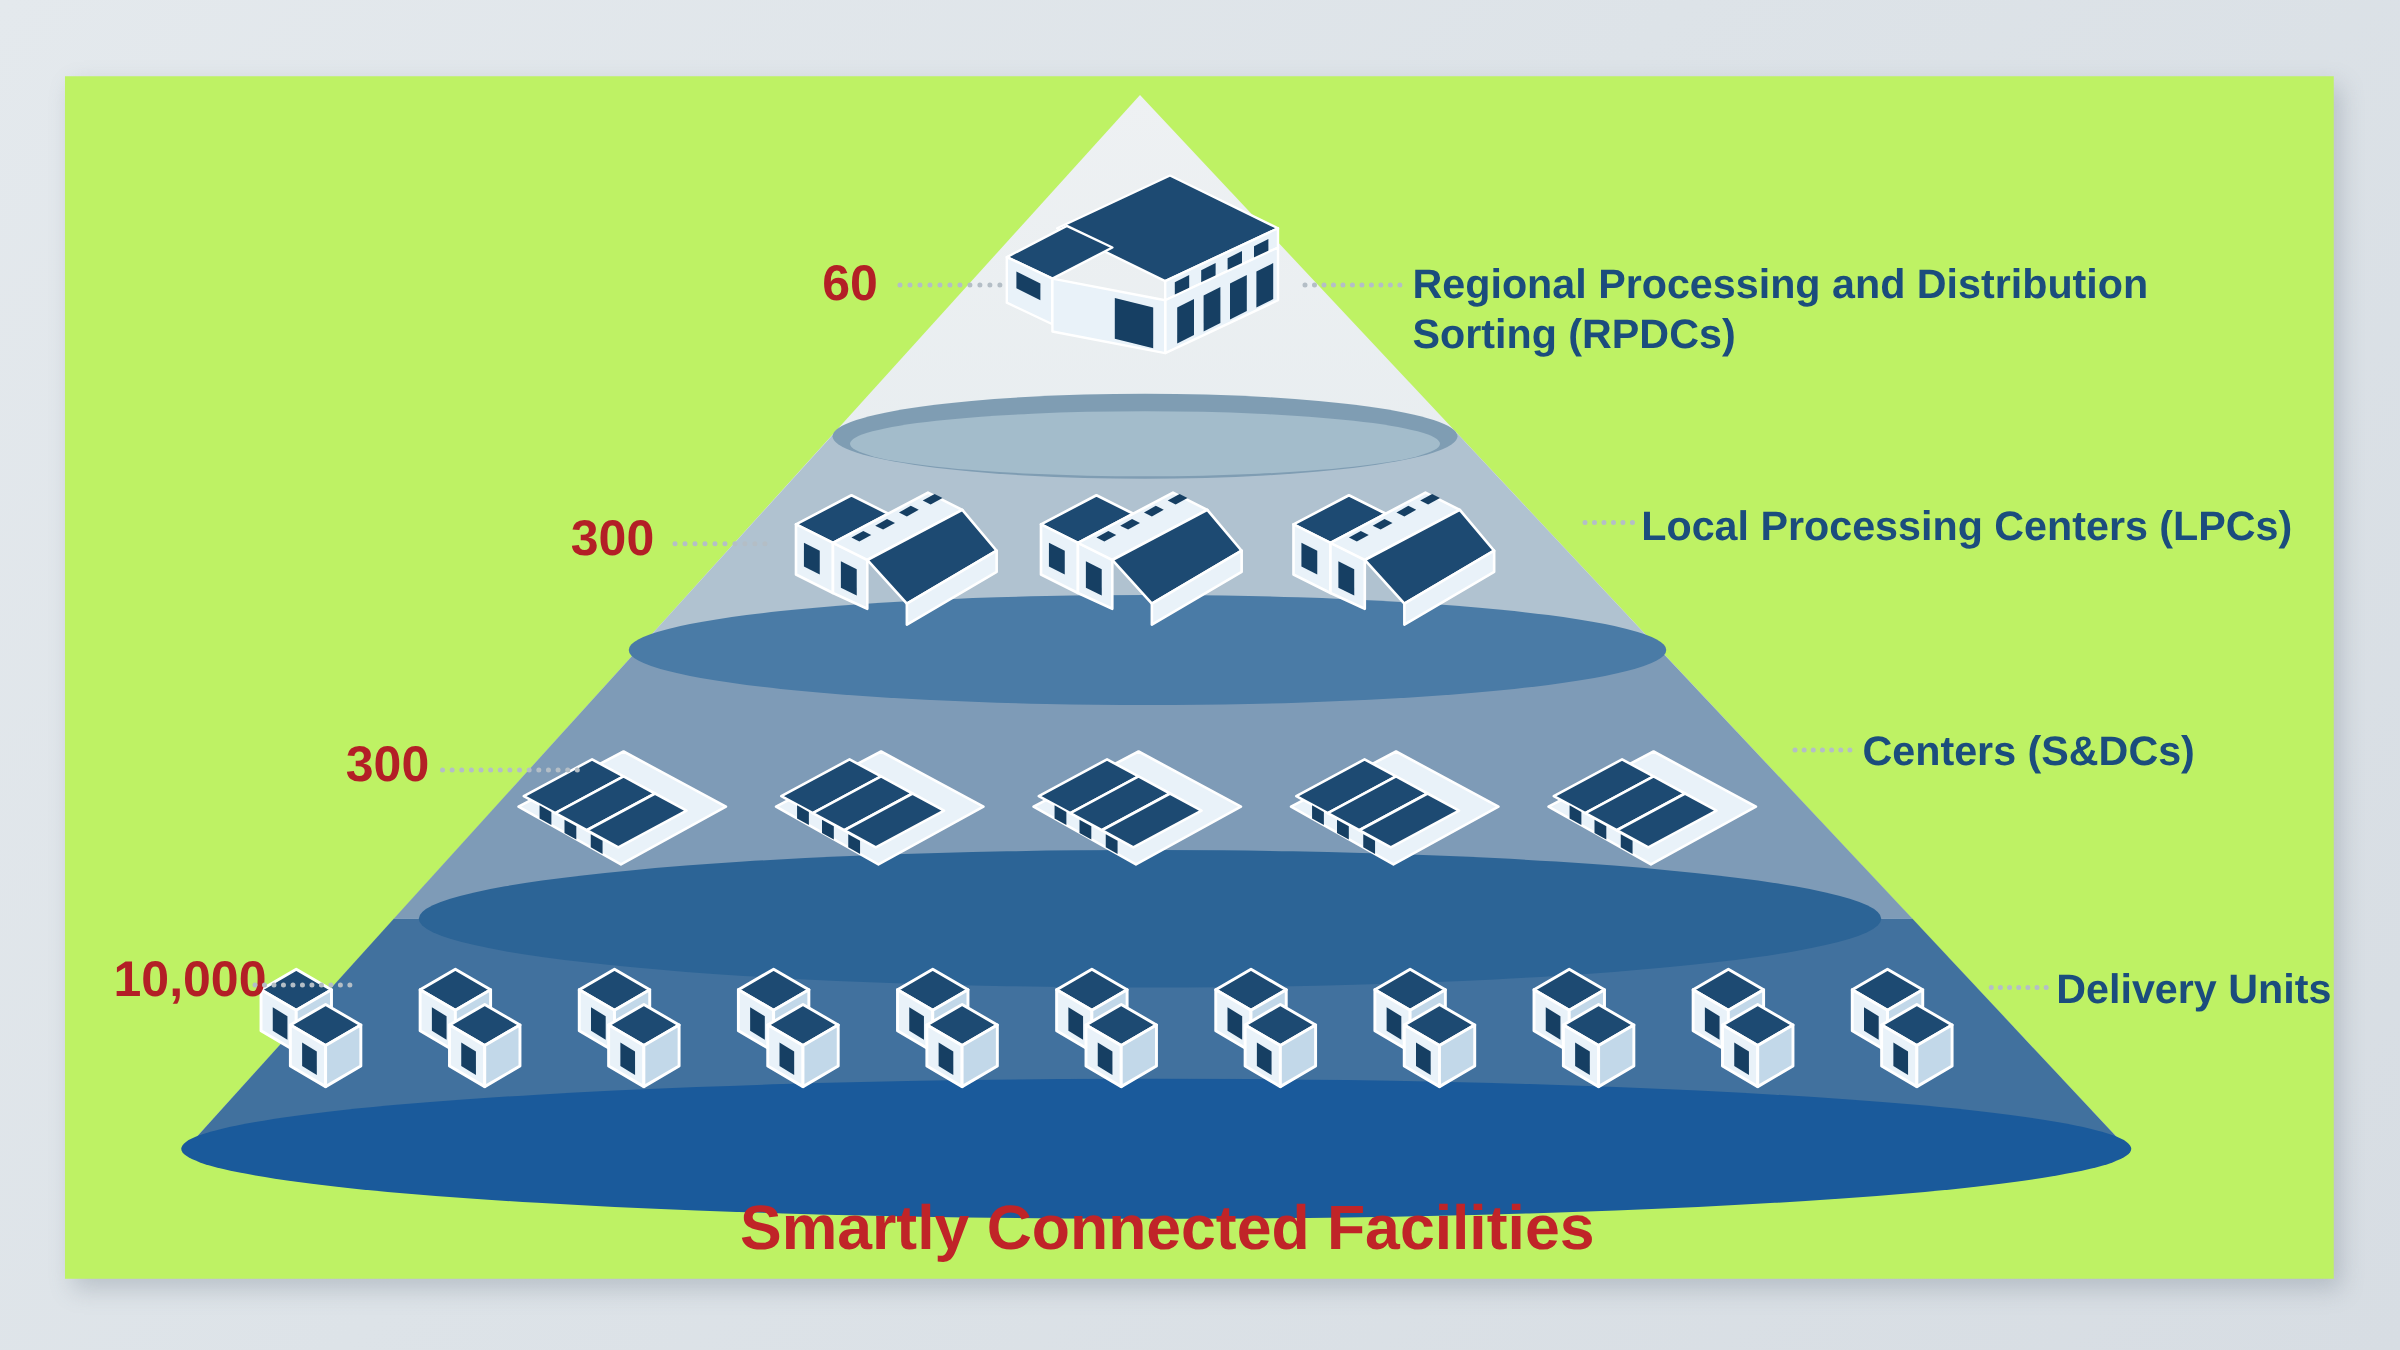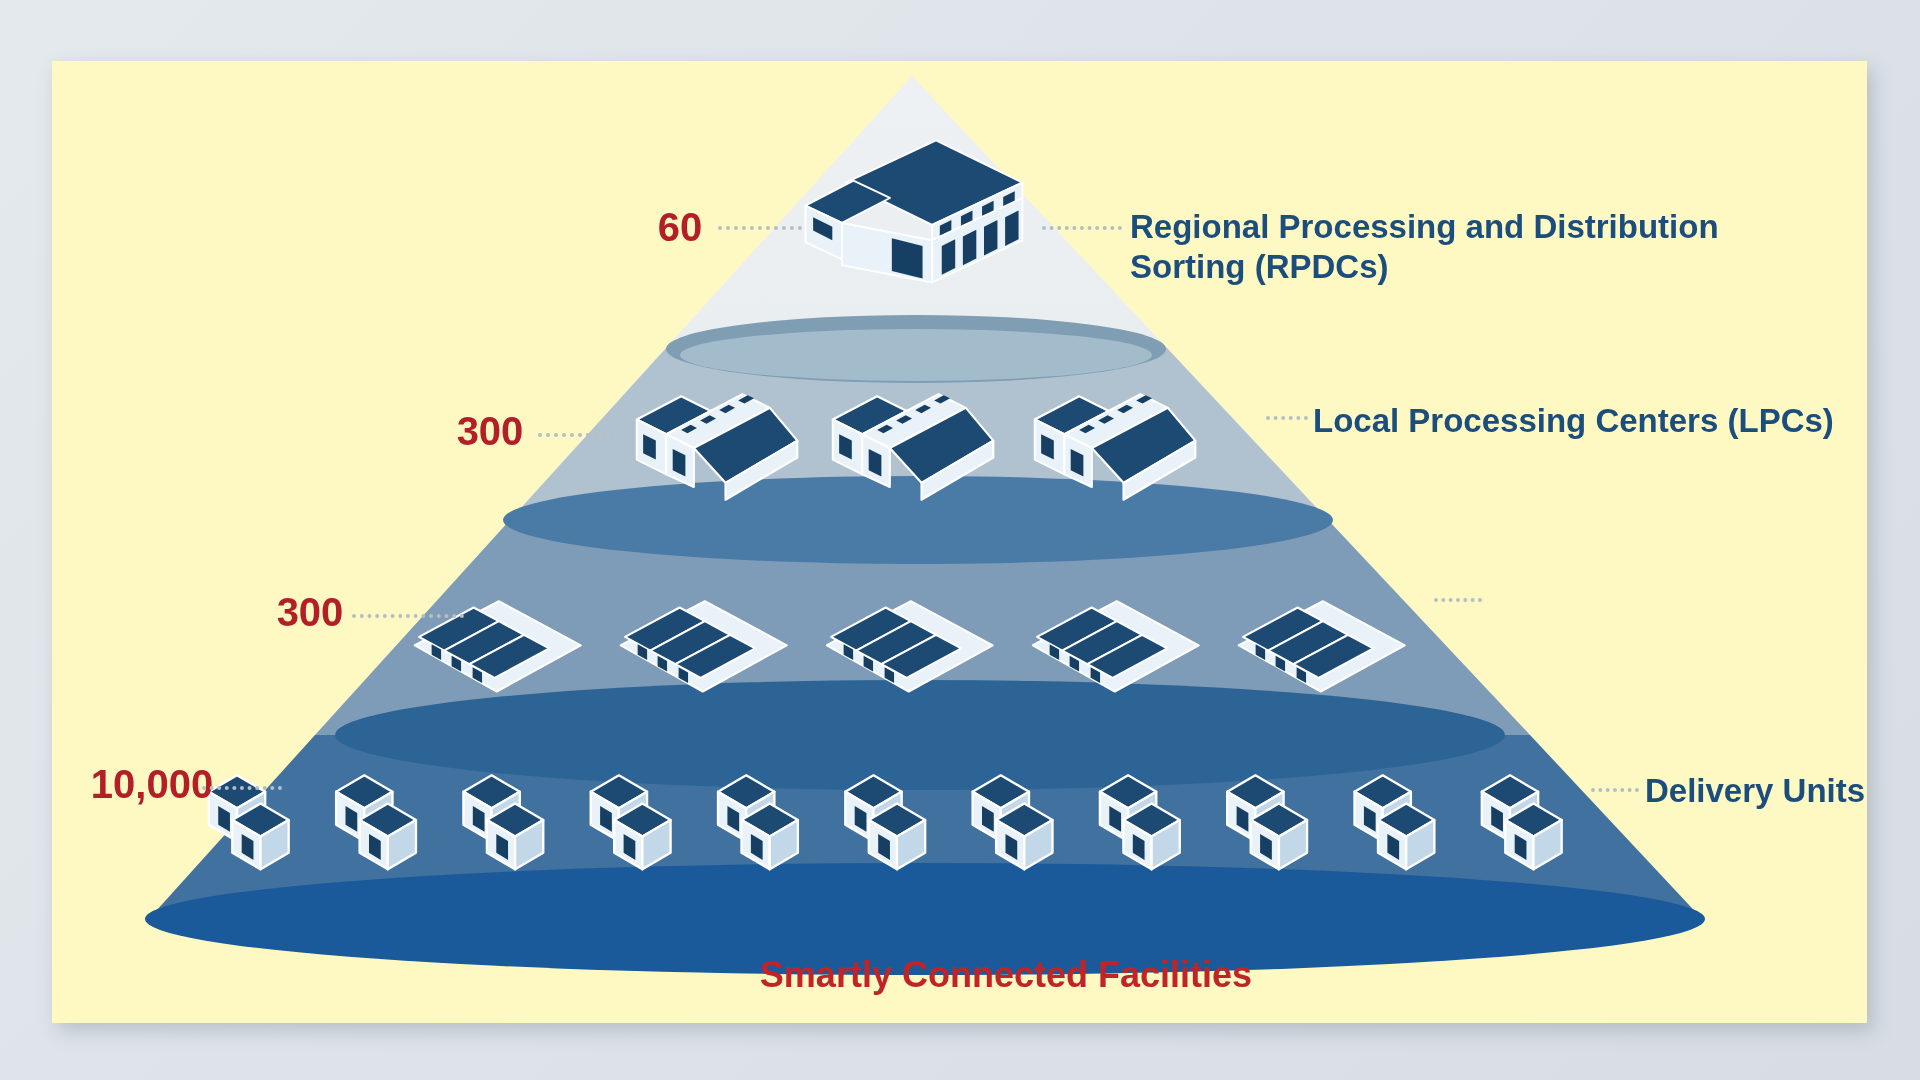--- a/index.html
+++ b/index.html
@@ -3,39 +3,39 @@
 <meta charset="utf-8">
 <style>
   html,body{margin:0;padding:0;}
   body{
     width:1920px;height:1080px;position:relative;overflow:hidden;
     background:linear-gradient(135deg,#e4e9ed 0%,#dde3e8 45%,#d7dde3 100%);
     font-family:"Liberation Sans",sans-serif;
   }
   .panel{
     position:absolute;left:52px;top:61px;width:1815px;height:962px;
-    background:#fef9c3;box-shadow:6px 8px 18px rgba(90,105,120,.28);
+    background:#bef264;box-shadow:6px 8px 18px rgba(90,105,120,.28);
   }
   .pyr-svg{position:absolute;left:0;top:0;width:1815px;height:962px;display:block;}
   .b-dark{fill:#1d4a72;stroke:#ffffff;stroke-width:2;stroke-linejoin:round;}
   .b-light{fill:#e9f2f9;stroke:#ffffff;stroke-width:2;stroke-linejoin:round;}
   .b-mid{fill:#c2d8e9;stroke:#ffffff;stroke-width:2;stroke-linejoin:round;}
   .b-win{fill:#163f63;stroke:none;}
   .num{
     position:absolute;color:#b31f26;font-weight:bold;font-size:40px;line-height:1;
     transform:translateX(-50%);white-space:nowrap;
   }
   .lbl{
     position:absolute;color:#1b4d7d;font-weight:bold;font-size:33px;line-height:1.22;
     white-space:nowrap;
   }
   .dash{position:absolute;height:0;border-top:4px dotted #b4bec6;}
   .caption{
-    position:absolute;left:540px;top:896px;width:660px;text-align:right;
-    color:#c02428;font-weight:bold;font-size:36px;line-height:1;white-space:nowrap;
+    position:absolute;left:540px;top:896px;width:660px;text-align:left;
+    color:#c02428;font-weight:bold;font-size:50px;line-height:1;white-space:nowrap;
   }
 </style>
 </head>
 <body>
 
 <div class="panel">
 
   <svg class="pyr-svg" viewBox="0 0 1815 962">
     <defs>
       <linearGradient id="g-tier1" x1="0" y1="0" x2="0" y2="1">
@@ -150,19 +150,20 @@
   <div class="dash" style="left:1539px;top:727px;width:48px"></div>
 
   <div class="lbl" style="left:1078px;top:146px">
     <div>Regional Processing and Distribution</div>
     <div>Sorting (RPDCs)</div>
   </div>
   <div class="lbl" style="left:1261px;top:340px">
     <div>Local Processing Centers (LPCs)</div>
   </div>
   <div class="lbl" style="left:1438px;top:520px">
+    <div>Centers (S&amp;DCs)</div>
   </div>
   <div class="lbl" style="left:1593px;top:710px">
     <div>Delivery Units</div>
   </div>
 
   <div class="caption">Smartly Connected Facilities</div>
 </div>
 
 </body></html>

